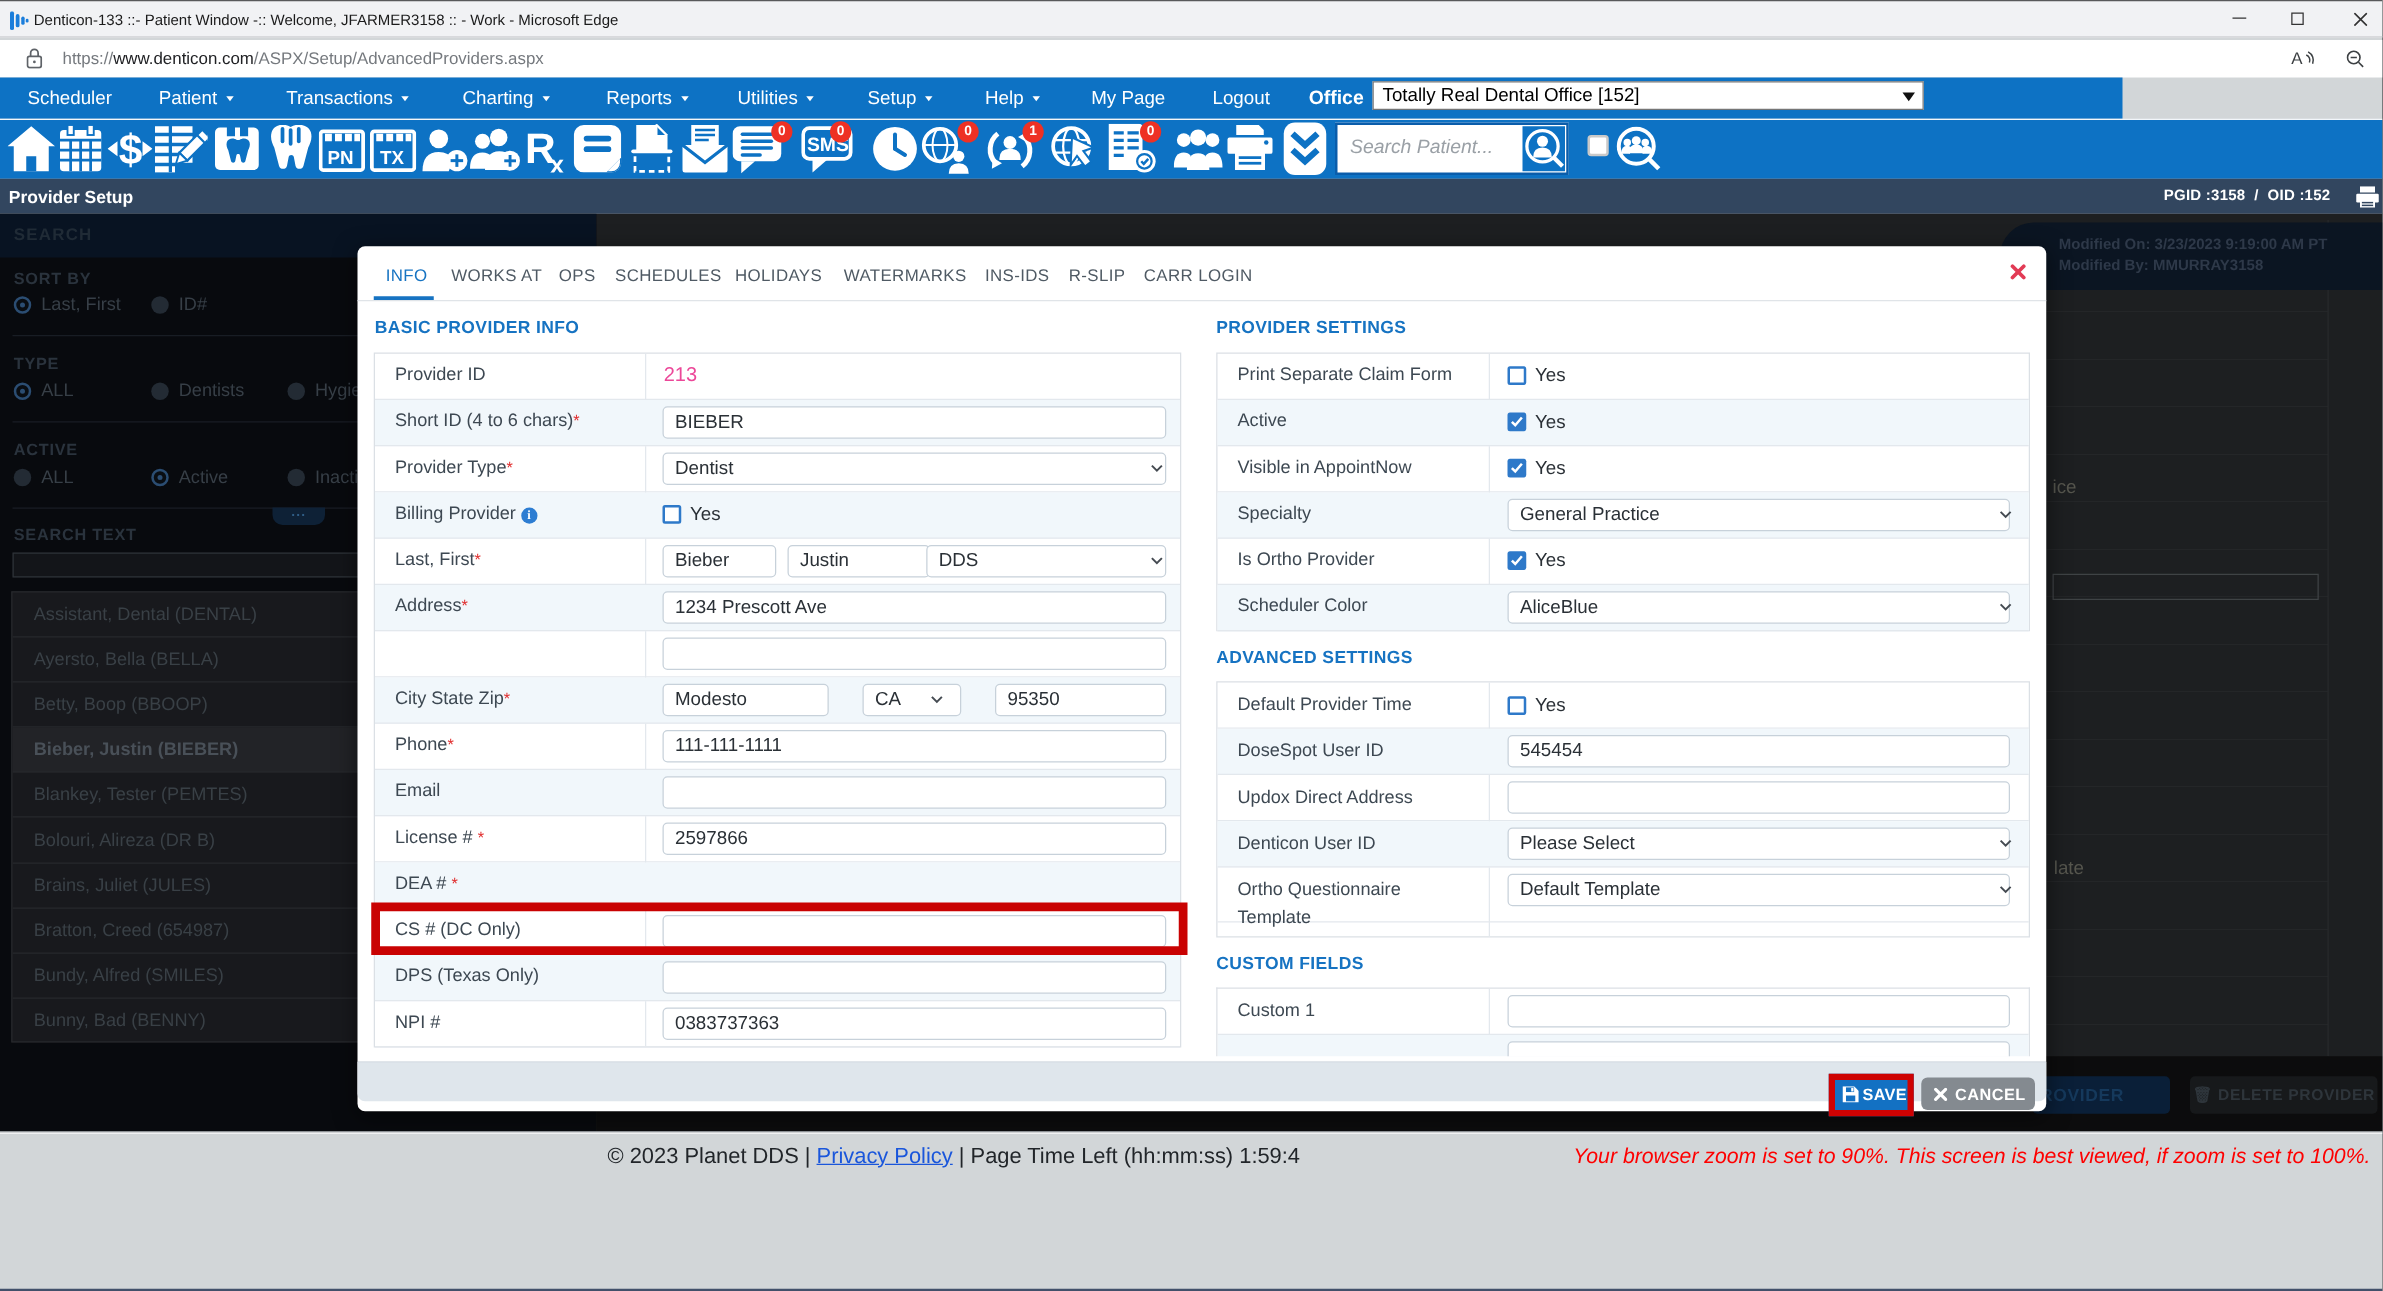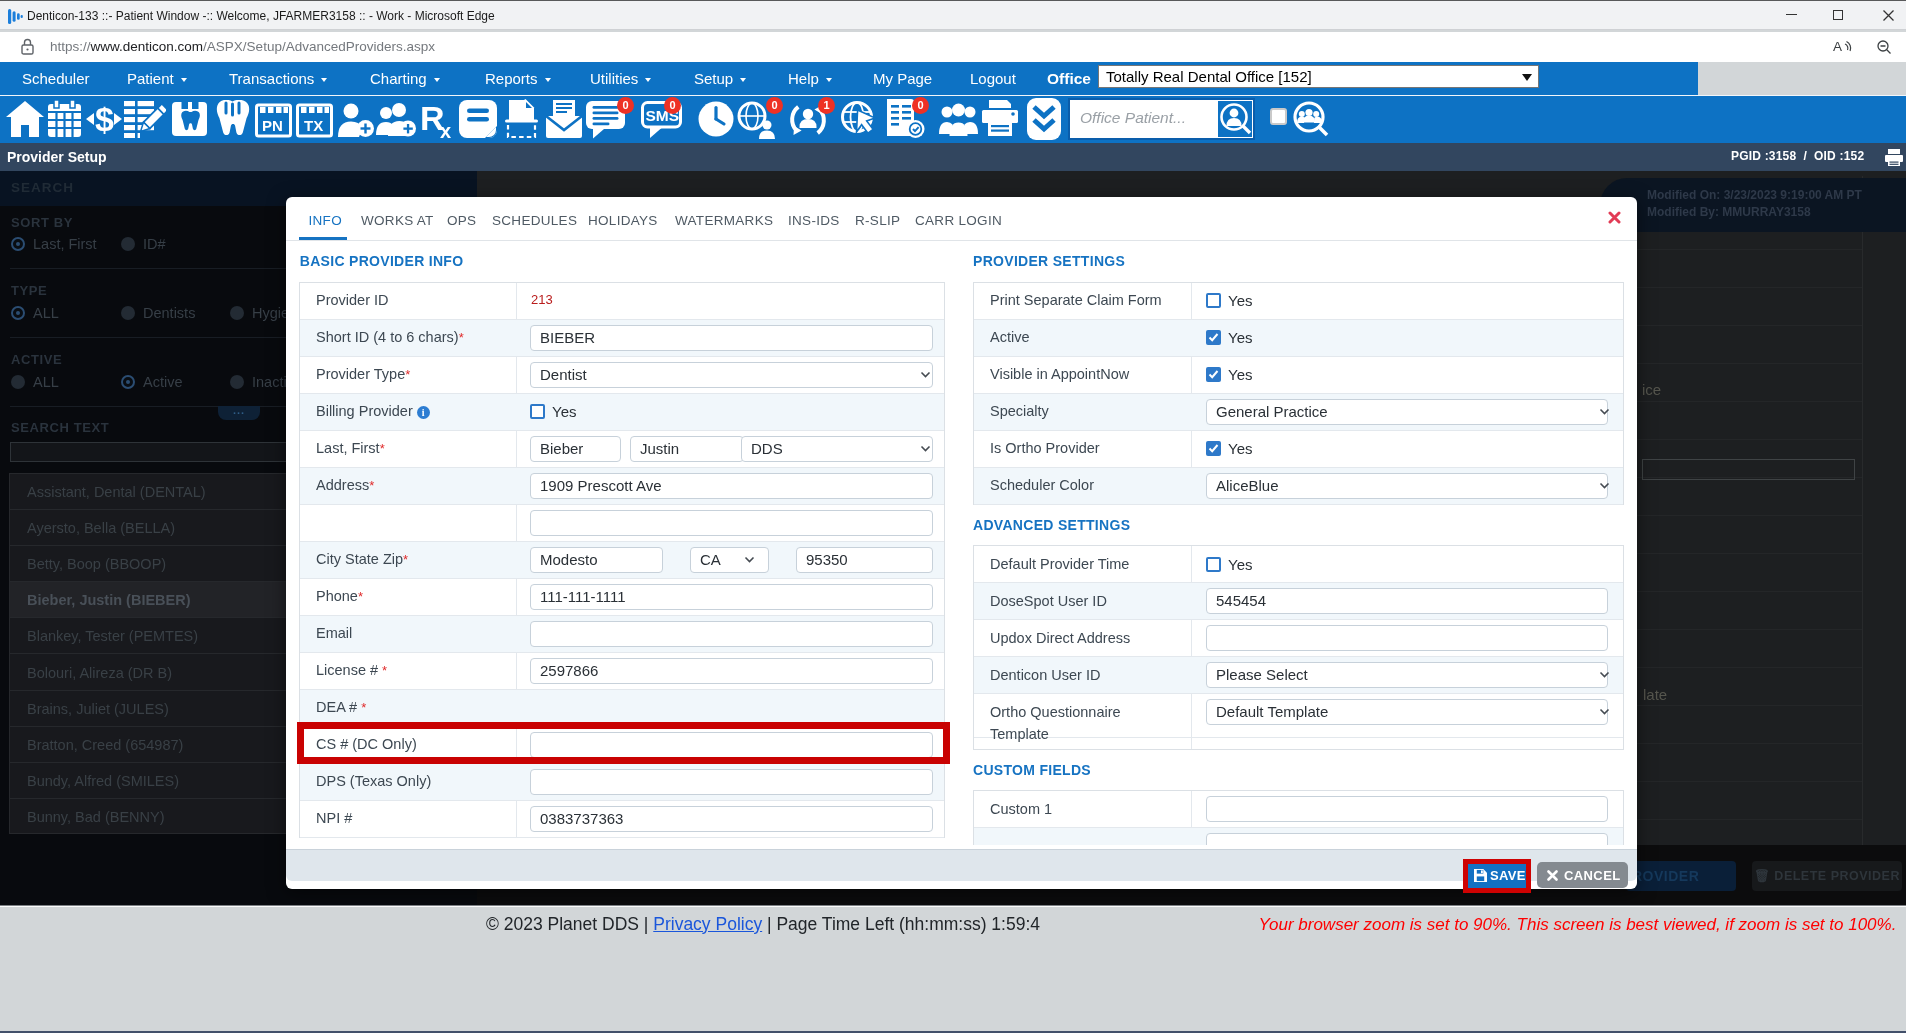--- a/index.html
+++ b/index.html
@@ -281,21 +281,21 @@
     </svg>
 <div class="a" style="left:1027px;top:2px;width:34px;height:42px;background:#fff;border-radius:9px">
 <svg class="a" style="left:4px;top:5px" width="26" height="32" viewBox="0 0 26 32">
         <g fill="none" stroke="#0d72c4" stroke-width="5">
           <path d="M3 4 L13 13 L23 4"></path>
           <path d="M3 17 L13 26 L23 17"></path>
         </g>
       </svg>
 </div>
 <div class="a" style="left:1068px;top:2.3px;width:187px;height:42px;background:#fff;border:2px solid #0a5dab">
-  <div class="a" style="left:10px;top:9px;font-size:15.5px;font-style:italic;color:#9aa0a6">Office Patient...</div>
+  <div class="a" style="left:10px;top:9px;font-size:15.5px;font-style:italic;color:#9aa0a6">Search Patient...</div>
   <div class="a" style="right:1px;top:1px;width:34px;height:36px;background:#0d72c4">
     <svg width="34" height="36" viewBox="0 0 34 36">
           <circle cx="16" cy="16" r="12.5" fill="none" stroke="#fff" stroke-width="2.6"></circle>
           <circle cx="16" cy="12" r="4.4" fill="#fff"></circle>
           <path fill="#fff" d="M8.5 25 q0-8 7.5-8 q7.5 0 7.5 8 Z"></path>
           <line x1="25" y1="25" x2="32" y2="32" stroke="#fff" stroke-width="3.4"></line>
         </svg>
   </div>
 </div>
 <div class="a" style="left:1270px;top:11.5px;width:17px;height:17px;background:#fff;border:2px solid #c9c9c9;border-radius:3px"></div>
@@ -397,21 +397,21 @@
 <div class="a" style="left:13px;top:40px;width:48px;height:3px;background:#1673c2"></div>
 <div class="a" style="left:0;top:42.5px;width:1351px;height:1px;background:#e0e4e8"></div>
 <svg class="a" style="left:1322px;top:14px" width="13" height="13" viewBox="0 0 13 13">
       <path d="M2 2 L11 11 M11 2 L2 11" stroke="#e23b55" stroke-width="3" stroke-linecap="round"></path>
     </svg>
 <div class="shead" style="left:13.8px;top:56px">BASIC PROVIDER INFO</div>
 <div class="a" style="left:13px;top:84.8px;width:646px;height:556px;border:1px solid #dbe0e5">
 <div class="a" style="left:215.5px;top:0;width:1px;height:100%;background:#e3e8ed"></div>
 <div class="a" style="left:0;top:0px;width:100%;height:37px;border-bottom:1px solid #e3e8ed">
         <div class="lbl" style="top:9.5px">Provider ID</div>
-        <div class="a" style="left:231px;top:9.5px;font-size:13px;color:#b91c1c">213</div>
+        <div class="a" style="left:231px;top:9.5px;font-size:16px;color:#ec4899">213</div>
       </div>
 <div class="a" style="left:0;top:37px;width:100%;height:37px;background:#f1f7fb;border-bottom:1px solid #e3e8ed">
         <div class="lbl" style="top:9.5px">Short ID (4 to 6 chars)<span class="ast">*</span></div>
         <div class="inp" style="left:230px;top:5px;width:403px">BIEBER</div>
       </div>
 <div class="a" style="left:0;top:74px;width:100%;height:37px;border-bottom:1px solid #e3e8ed">
         <div class="lbl" style="top:9.5px">Provider Type<span class="ast">*</span></div>
         <div class="inp" style="left:230px;top:5px;width:403px">Dentist</div>
         <svg class="a" style="left:620px;top:14px" width="11" height="8" viewBox="0 0 11 8">
           <path d="M1.5 1.5 L5.5 5.5 L9.5 1.5" fill="none" stroke="#454b52" stroke-width="1.6"></path>
@@ -426,21 +426,21 @@
         <div class="lbl" style="top:9.5px">Last, First<span class="ast">*</span></div>
         <div class="inp" style="left:230px;top:5px;width:91px">Bieber</div>
         <div class="inp" style="left:330px;top:5px;width:114px">Justin</div>
         <div class="inp" style="left:441px;top:5px;width:192px">DDS</div>
         <svg class="a" style="left:620px;top:14px" width="11" height="8" viewBox="0 0 11 8">
           <path d="M1.5 1.5 L5.5 5.5 L9.5 1.5" fill="none" stroke="#454b52" stroke-width="1.6"></path>
         </svg>
       </div>
 <div class="a" style="left:0;top:185px;width:100%;height:37px;background:#f1f7fb;border-bottom:1px solid #e3e8ed">
         <div class="lbl" style="top:9.5px">Address<span class="ast">*</span></div>
-        <div class="inp" style="left:230px;top:5px;width:403px">1909 Prescott Ave</div>
+        <div class="inp" style="left:230px;top:5px;width:403px">1234 Prescott Ave</div>
       </div>
 <div class="a" style="left:0;top:222px;width:100%;height:37px;border-bottom:1px solid #e3e8ed">
         <div class="inp" style="left:230px;top:5px;width:403px"></div>
       </div>
 <div class="a" style="left:0;top:259px;width:100%;height:37px;background:#f1f7fb;border-bottom:1px solid #e3e8ed">
         <div class="lbl" style="top:9.5px">City State Zip<span class="ast">*</span></div>
         <div class="inp" style="left:230px;top:5px;width:133px">Modesto</div>
         <div class="inp" style="left:390px;top:5px;width:79px">CA</div>
         <svg class="a" style="left:444px;top:14px" width="11" height="8" viewBox="0 0 11 8">
           <path d="M1.5 1.5 L5.5 5.5 L9.5 1.5" fill="none" stroke="#454b52" stroke-width="1.6"></path>

